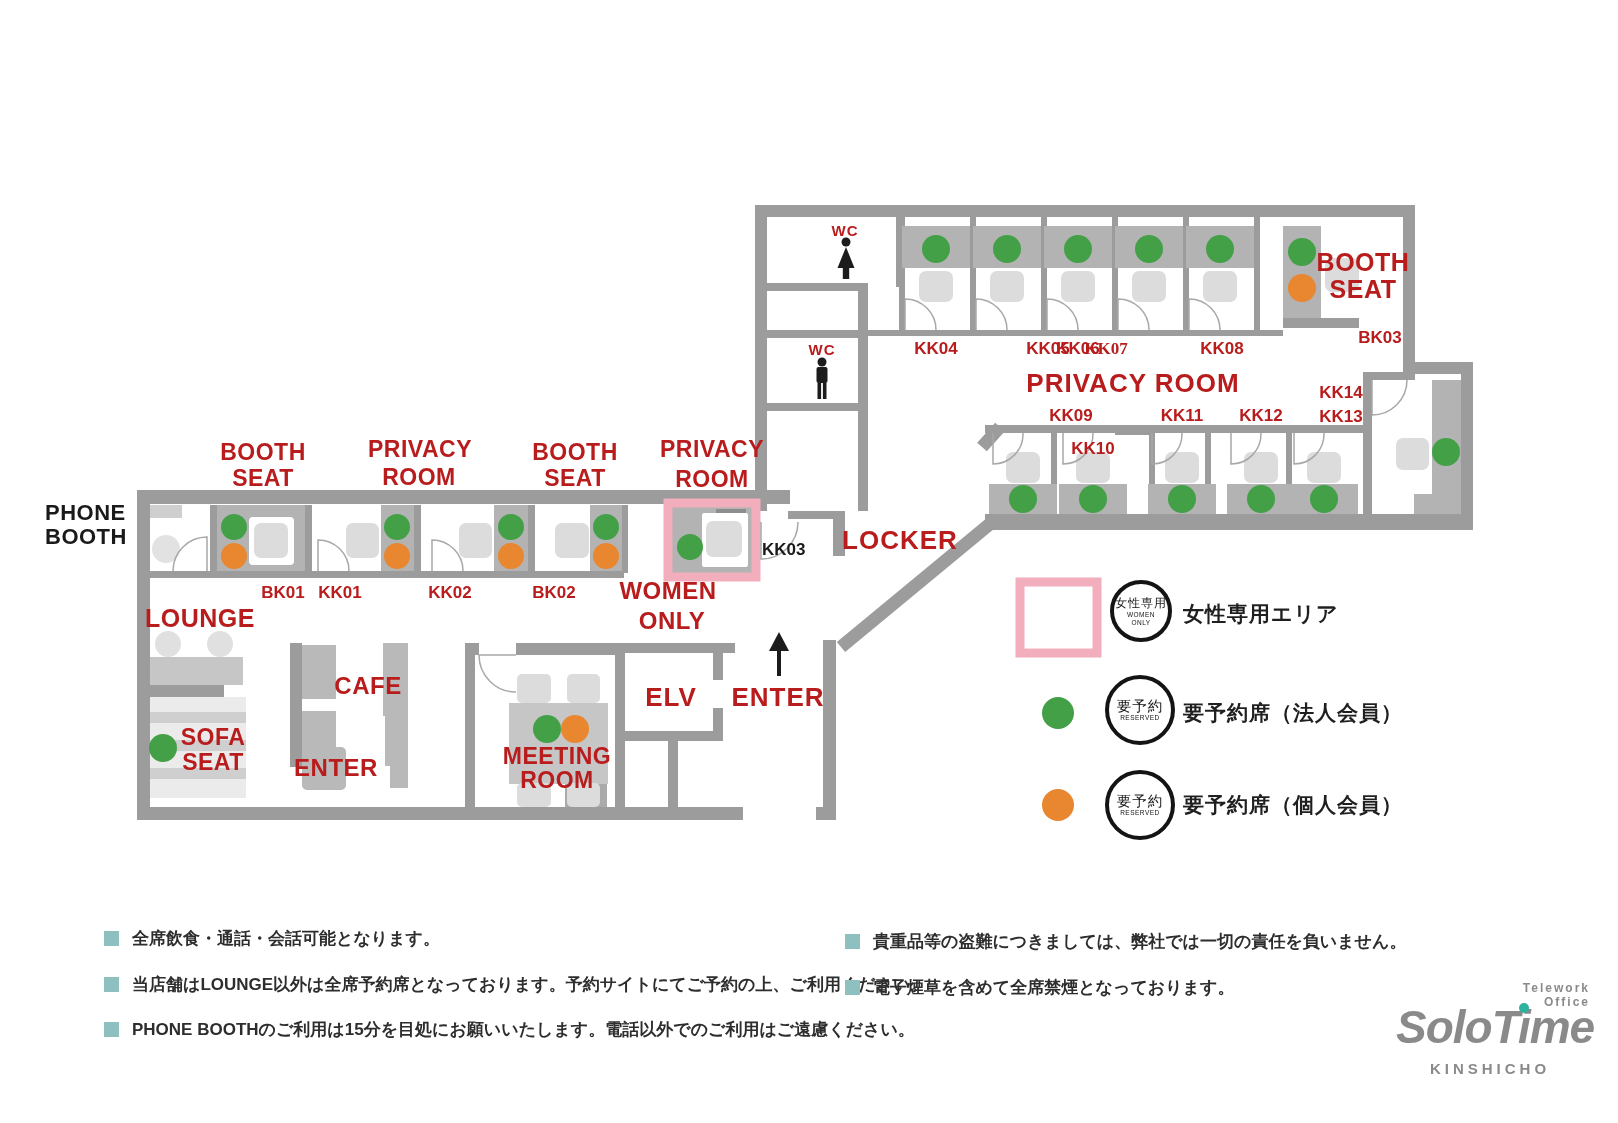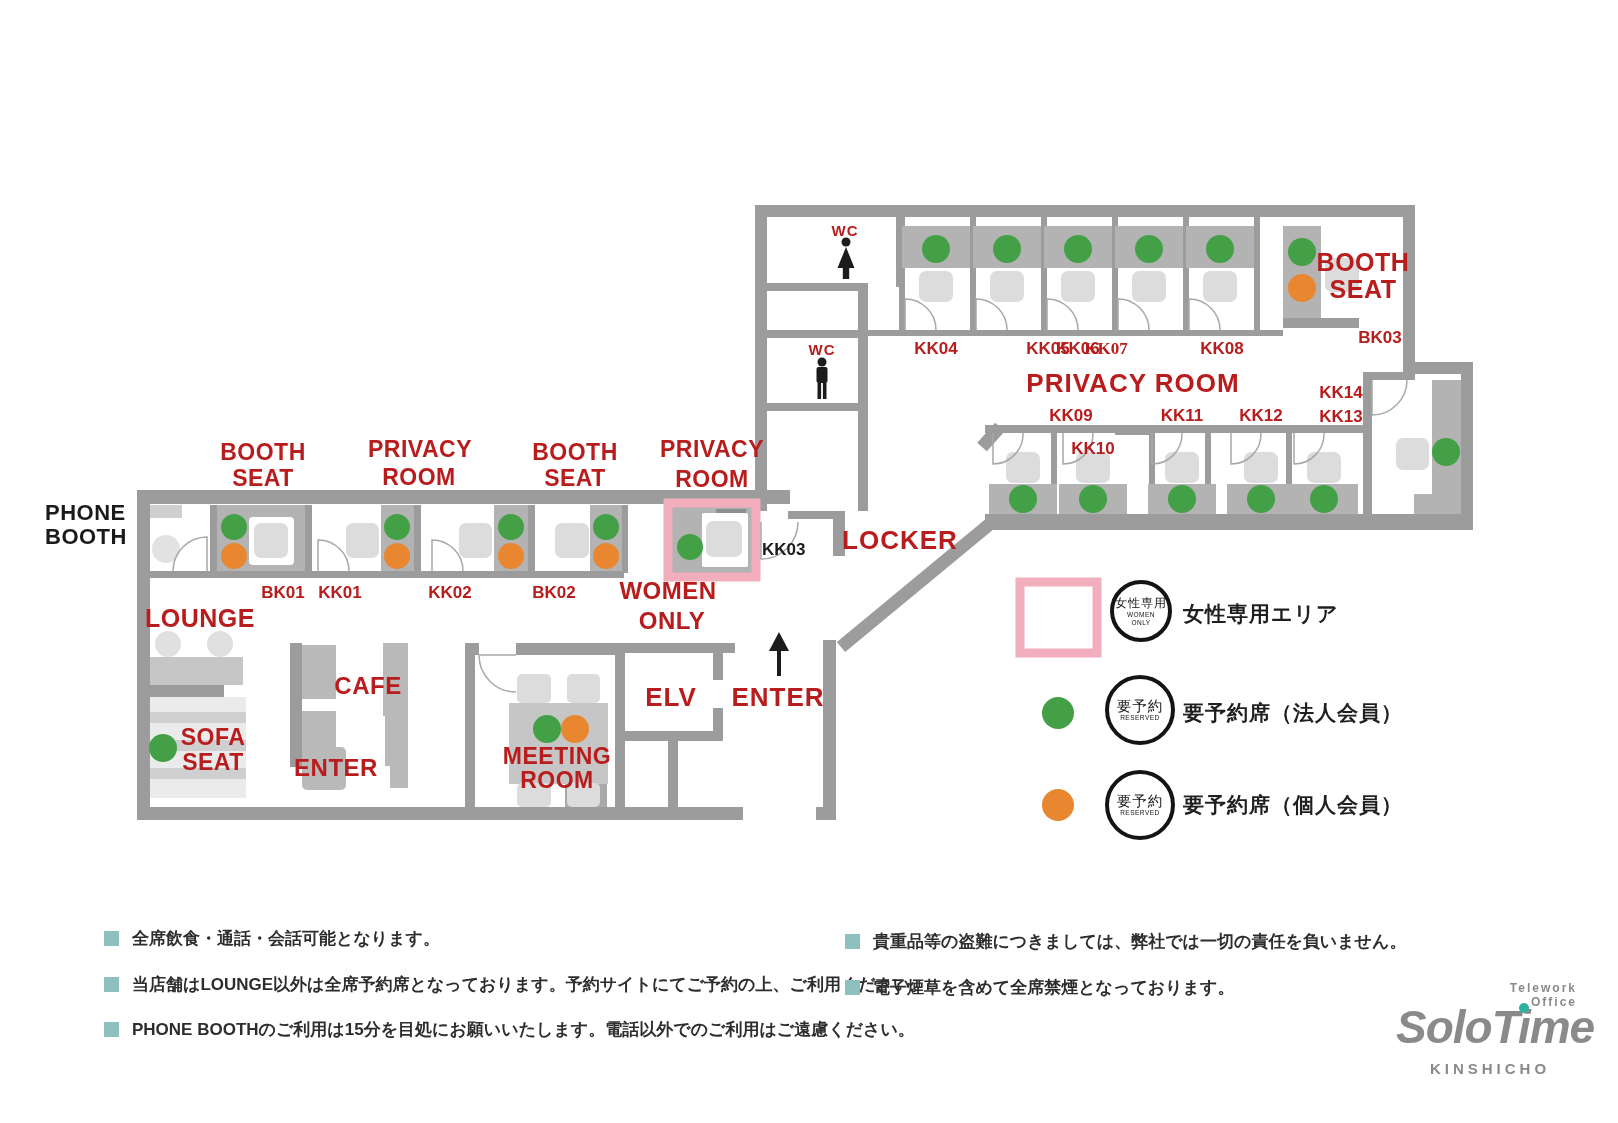--- a/index.html
+++ b/index.html
@@ -18,21 +18,21 @@
   .wc{font-size:15px;letter-spacing:1px;}
   .legend-label{font-size:21px;letter-spacing:1px;color:#1f1f1f;}
   .badge{position:absolute;transform:translate(-50%,-50%);border:4px solid #141414;border-radius:50%;
          background:#fff;display:flex;flex-direction:column;align-items:center;justify-content:center;
          text-align:center;color:#141414;font-weight:normal;}
   .badge .jp{font-size:13px;letter-spacing:1px;line-height:15px;}
   .badge .en{font-size:6.5px;letter-spacing:0.5px;line-height:7.5px;}
   .note{position:absolute;transform:translate(0,-50%);font-size:17px;font-weight:bold;color:#2d2d2d;
         white-space:nowrap;}
   .bullet{position:absolute;width:15px;height:15px;background:#8fc0c0;}
-  .tag{font-size:12px;letter-spacing:2px;font-weight:bold;}
+  .tag{font-size:12px;letter-spacing:2px;font-weight:bold;margin-left:13px;}
   .solotime{position:absolute;transform:translate(0,-50%);font-size:46px;font-weight:bold;
             font-style:italic;color:#8a8a8a;letter-spacing:-1px;}
   .tealdot{position:absolute;width:10px;height:10px;border-radius:50%;background:#2db3a0;}
   .kinshicho{font-size:15px;letter-spacing:4px;color:#8a8a8a;}
 </style>
 </head>
 <body>
 
 <div class="canvas">
 

